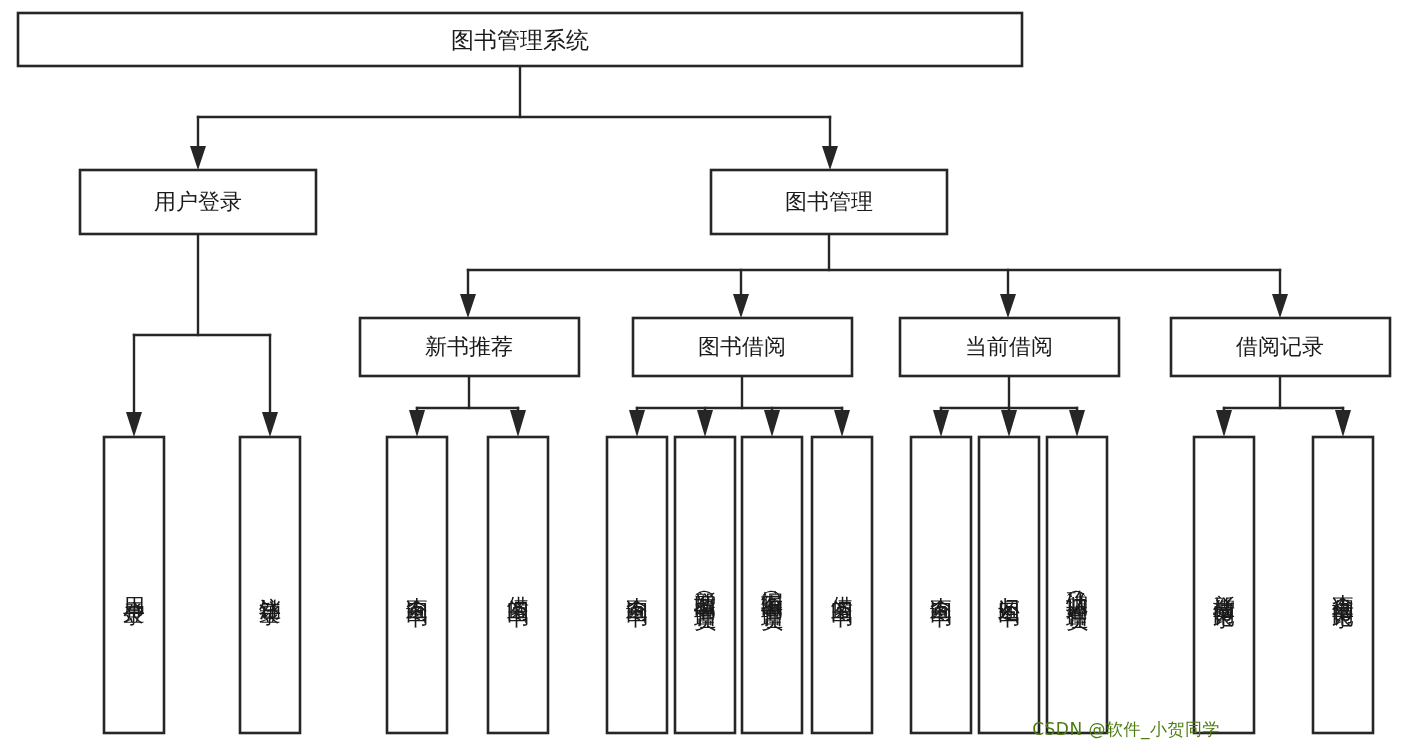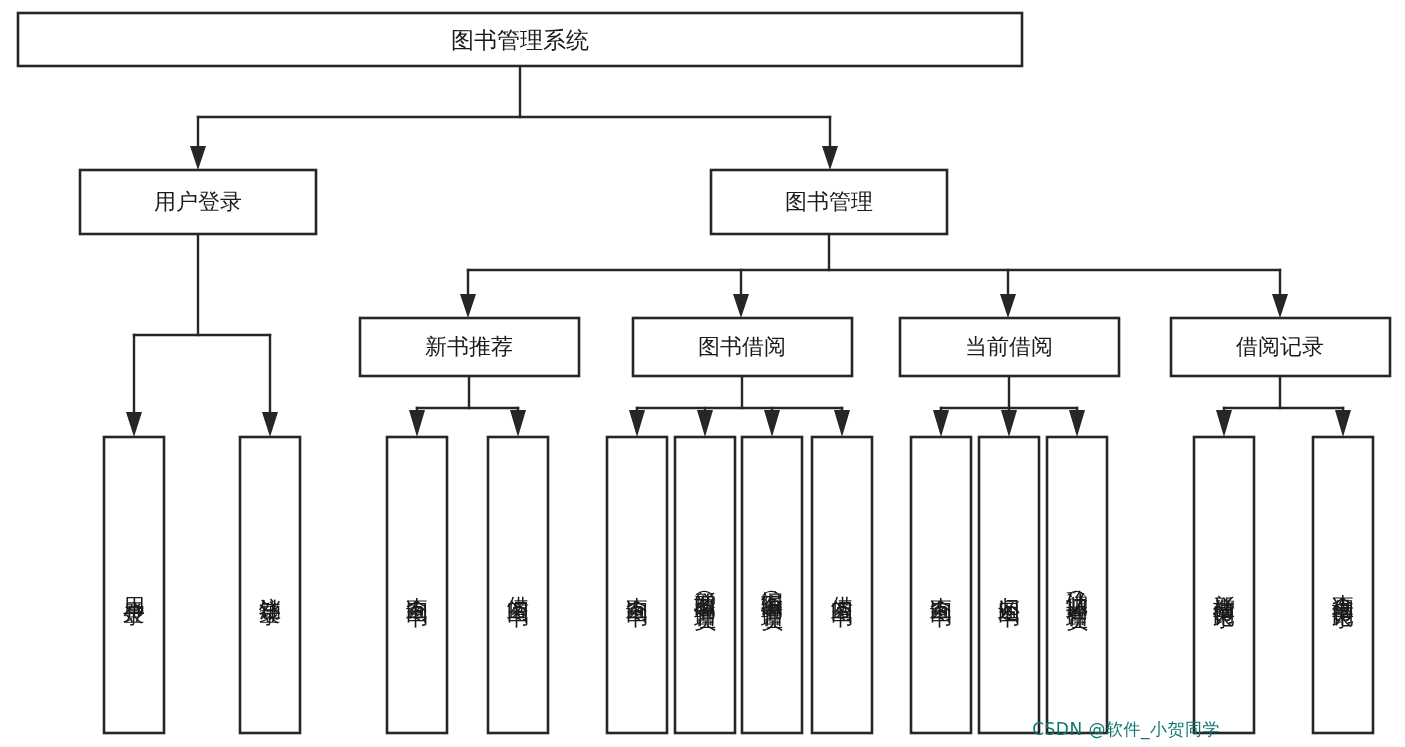--- a/index.html
+++ b/index.html
@@ -68,21 +68,21 @@
     line-height: 1;
     white-space: nowrap;
     pointer-events: none;
   }
   .watermark {
     position: absolute;
     right: 8px;
     bottom: 6px;
     font-family: "DejaVu Sans", "Liberation Sans", sans-serif;
     font-size: 17px;
-    color: #0f766e;
+    color: #4d7c0f;
     letter-spacing: 0.5px;
     white-space: nowrap;
   }
 </style>
 </head>
 <body>
 
 <div id="diagram-root">
 
   <svg id="tree-svg" viewBox="0 0 1405 747" xmlns="http://www.w3.org/2000/svg">

